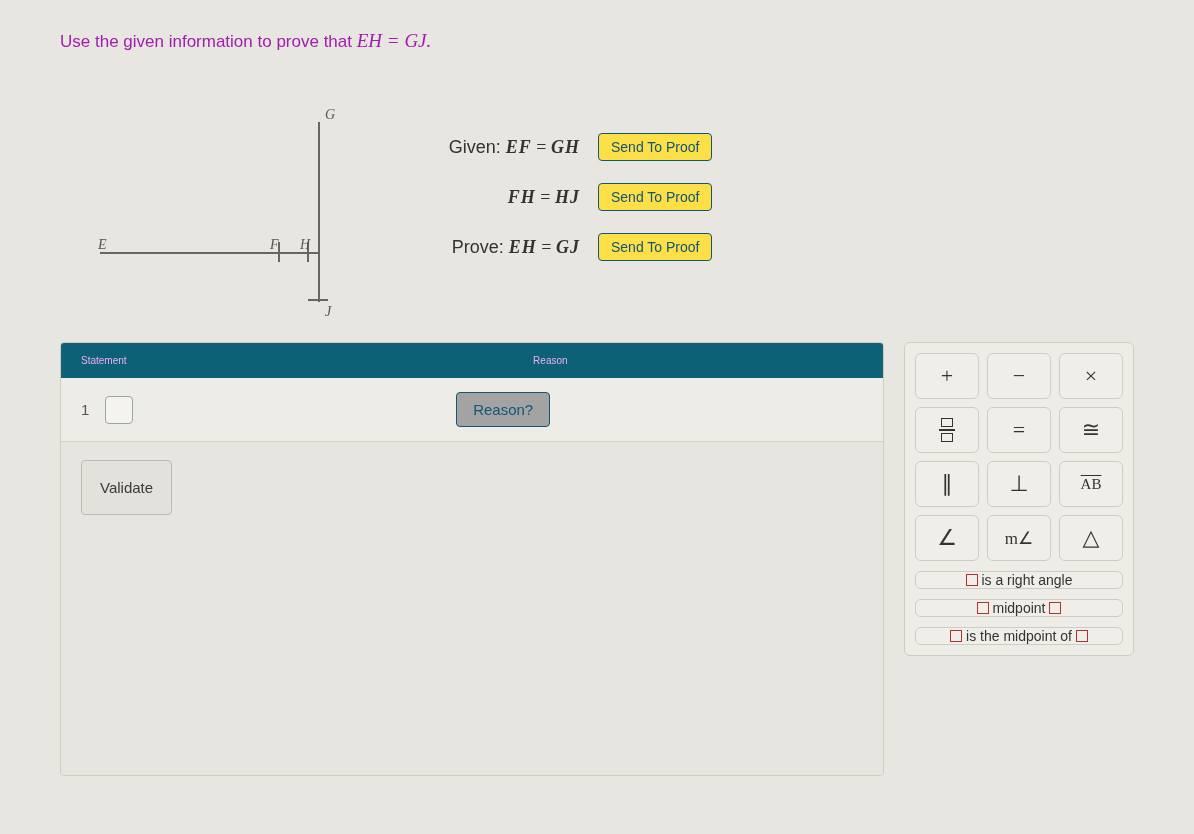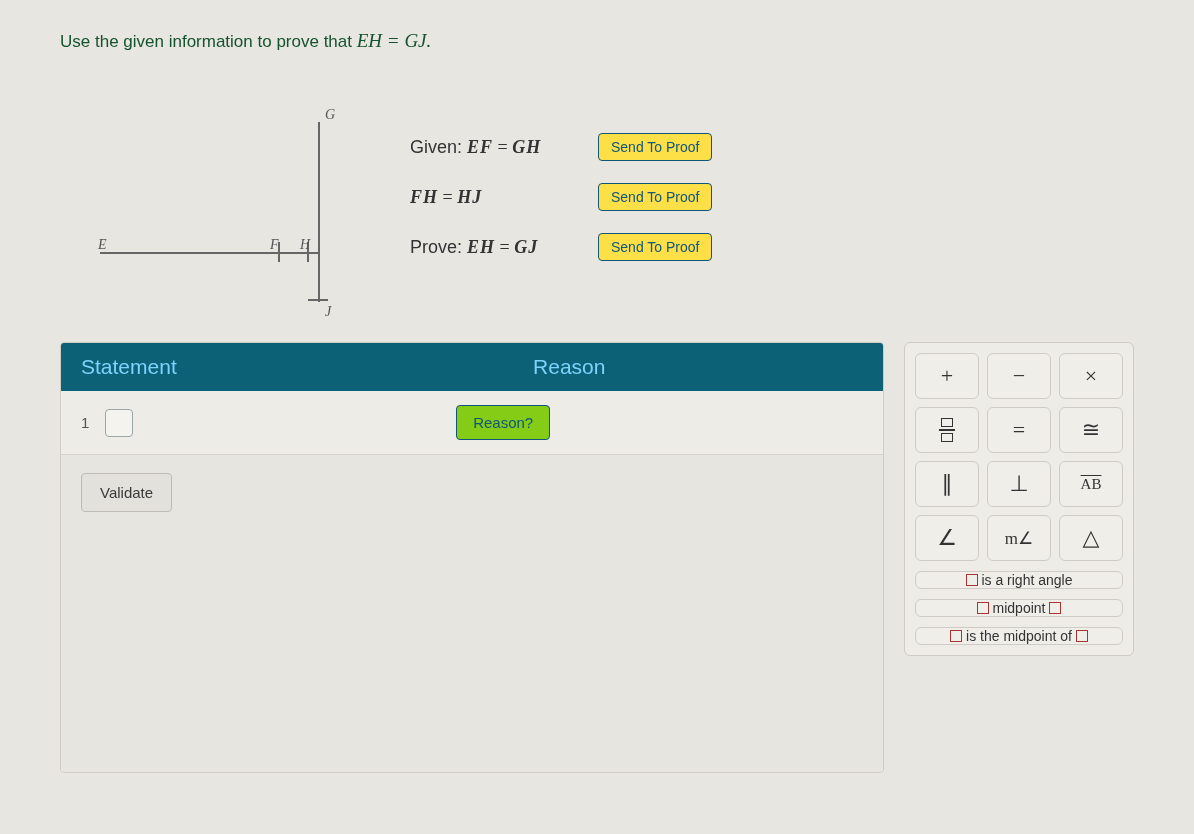--- a/index.html
+++ b/index.html
@@ -6,21 +6,21 @@
   html, body { margin:0; padding:0; }
   body {
     width:1194px; height:834px;
     background:#e8e6e0;
     font-family: Arial, Helvetica, sans-serif;
     color:#2b2b2b;
     overflow:hidden;
     position:relative;
   }
   .page { padding:30px 60px 0 60px; }
-  .instruction { font-size:17px; color:#14532d; margin-bottom:30px; }
+  .instruction { font-size:17px; color:#a21caf; margin-bottom:30px; }
   .instruction .math { font-family:"Times New Roman", serif; font-style:italic; font-size:19px; }
   .top-row { display:flex; align-items:center; gap:50px; margin-bottom:30px; }
 
   
   .figure { position:relative; width:260px; height:230px; margin-left:40px; }
   .hline { position:absolute; left:0; top:170px; width:220px; height:2px; background:#666; }
   .vline { position:absolute; left:218px; top:40px; width:2px; height:180px; background:#666; }
   .lbl { position:absolute; font-family:"Times New Roman",serif; font-style:italic; font-size:14px; color:#555; }
   .lbl.E { left:-2px; top:155px; }
   .lbl.F { left:170px; top:155px; }
@@ -28,50 +28,50 @@
   .lbl.G { left:225px; top:25px; }
   .lbl.J { left:225px; top:222px; }
   .tick { position:absolute; background:#666; }
   .tick.h1 { left:178px; top:160px; width:2px; height:20px; }
   .tick.h2 { left:207px; top:160px; width:2px; height:20px; }
   .tick.v  { left:208px; top:217px; width:20px; height:2px; }
 
   
   .gp { display:flex; flex-direction:column; gap:22px; font-size:18px; color:#333; }
   .gp-row { display:flex; align-items:center; gap:18px; }
-  .gp-label { min-width:170px; font-family:"Times New Roman",serif; }
+  .gp-label { min-width:170px; text-align:right; font-family:"Times New Roman",serif; }
   .gp-label .prefix { font-family:Arial,sans-serif; color:#333; }
   .gp-label .seg { font-style:italic; font-weight:bold; letter-spacing:1px; }
   .send-btn {
     border:1.5px solid #157; color:#157; background:#fde047;
     padding:5px 12px; font-size:14px; border-radius:4px; cursor:pointer;
   }
 
   
   .lower { display:flex; gap:20px; align-items:flex-start; }
 
   .proof-table { flex:1; background:#eae8e2; border:1px solid #d0ccc4; border-radius:4px; overflow:hidden; }
-  .pt-head { display:flex; background:#0c6176; color:#7dd3fc; font-size:21px; }
+  .pt-head { display:flex; background:#0c6176; color:#f0abfc; font-size:10px; }
   .pt-head .col { padding:12px 20px; }
   .pt-head .col-s { flex:0 0 55%; }
   .pt-head .col-r { flex:1; }
   .pt-row { display:flex; align-items:center; padding:14px 20px; border-bottom:1px solid #d6d2ca; background:#edece6; }
   .rownum { width:24px; color:#555; font-size:15px; }
   .stmt-input {
     width:28px; height:28px; border:1.5px solid #9aa6a8; border-radius:4px; background:#f5f3ed;
   }
   .reason-btn {
     margin-left:auto; margin-right:40%;
-    border:1.5px solid #157; color:#157; background:#84cc16;
+    border:1.5px solid #157; color:#157; background:#a3a3a3;
     padding:8px 16px; font-size:15px; border-radius:4px; cursor:pointer;
   }
   .pt-foot { padding:18px 20px 260px; background:#e7e5df; }
   .validate-btn {
     border:1px solid #bdbab4; background:#e3e1db; color:#3a3a3a;
-    padding:10px 18px; font-size:15px; border-radius:4px; cursor:pointer;
+    padding:18px 18px; font-size:15px; border-radius:4px; cursor:pointer;
   }
 
   
   .toolbox { width:230px; background:#edece6; border:1px solid #d0ccc4; border-radius:6px; padding:10px; }
   .tb-grid { display:grid; grid-template-columns:repeat(3, 1fr); gap:8px; margin-bottom:10px; }
   .tb-btn {
     border:1px solid #cfccc5; background:#efeee8; border-radius:6px;
     height:46px; display:flex; align-items:center; justify-content:center;
     font-family:"Times New Roman",serif; font-size:22px; color:#333; cursor:pointer;
   }

